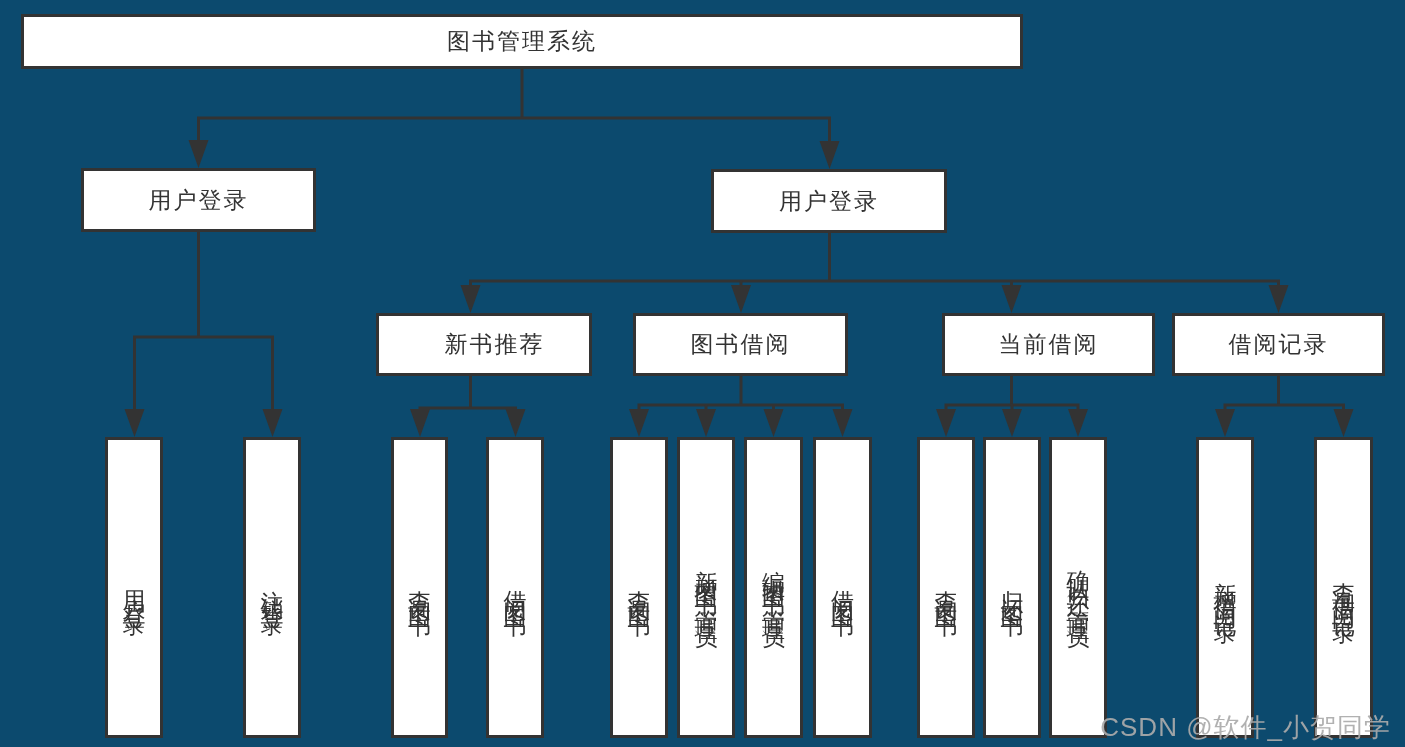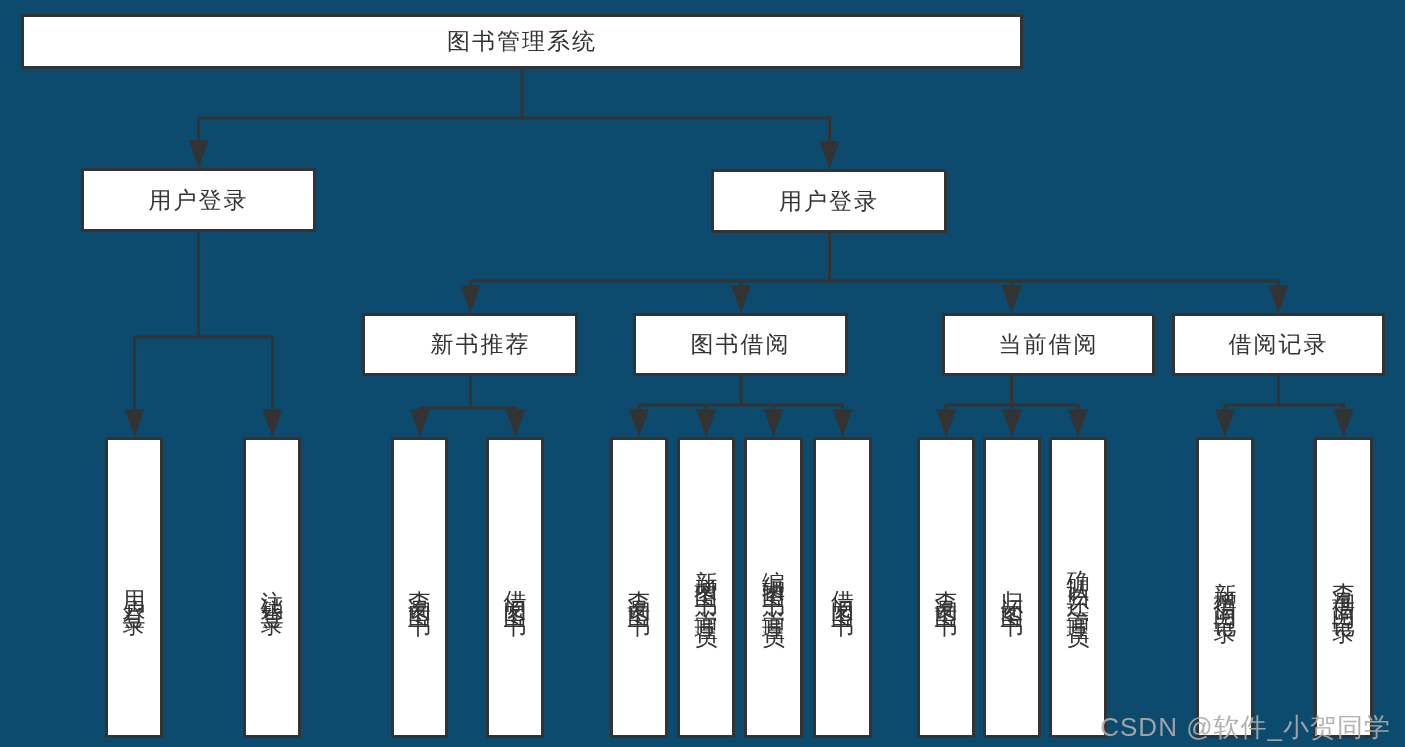--- a/index.html
+++ b/index.html
@@ -83,21 +83,21 @@
       <polygon points="1215,409 1235,409 1225,437"></polygon>
       <polygon points="1333.5,409 1353.5,409 1343.5,437"></polygon>
     </g>
   </svg>
 
   <div class="node" style="left:21px;top:14px;width:1002px;height:55px;">图书管理系统</div>
 
   <div class="node" style="left:81px;top:168px;width:235px;height:64px;">用户登录</div>
   <div class="node" style="left:711px;top:169px;width:236px;height:64px;">用户登录</div>
 
-  <div class="node" style="left:362px;top:313px;width:216px;height:63px;padding-left:21px;">新书推荐</div>
+  <div class="node" style="left:376px;top:313px;width:216px;height:63px;padding-left:21px;">新书推荐</div>
   <div class="node" style="left:633px;top:313px;width:215px;height:63px;">图书借阅</div>
   <div class="node" style="left:905px;top:313px;width:213px;height:63px;margin-left:37px;">当前借阅</div>
   <div class="node" style="left:1172px;top:313px;width:213px;height:63px;">借阅记录</div>
 
   <div class="node leaf" style="left:105px;top:437px;width:58px;height:301px;">
     <span class="vtext">用户登录</span>
   </div>
   <div class="node leaf" style="left:243px;top:437px;width:58px;height:301px;">
     <span class="vtext">注销登录</span>
   </div>

